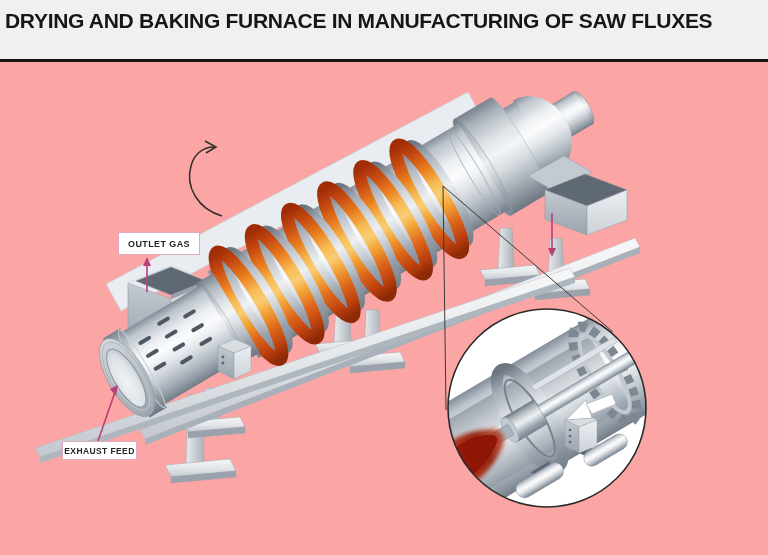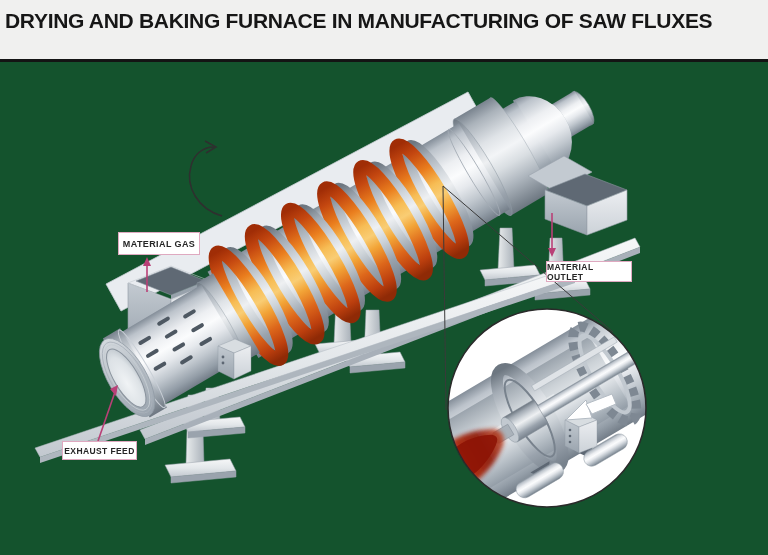--- a/index.html
+++ b/index.html
@@ -1,16 +1,16 @@
 <!DOCTYPE html>
 <html><head>
 <meta charset="utf-8">
 <style>
   html,body{margin:0;padding:0;background:#fff;}
-  .screen{position:relative;width:768px;height:555px;background:#14532d;overflow:hidden;
+  .screen{position:relative;width:768px;height:555px;background:#fca5a5;overflow:hidden;
           font-family:"Liberation Sans",sans-serif;}
   .page-header{position:absolute;top:0;left:0;width:768px;height:59px;background:#f0f0ef;
                border-bottom:3px solid #141414;z-index:3;}
   .page-title{display:block;padding:9px 0 0 5px;font-size:21px;font-weight:bold;
               letter-spacing:-0.3px;color:#161616;white-space:nowrap;}
   .art{position:absolute;top:0;left:0;z-index:1;}
   .anno{position:absolute;z-index:4;background:#ffffff;border:1px solid #dfa9c0;
         color:#262626;font-weight:bold;display:flex;align-items:center;justify-content:center;
         letter-spacing:0.4px;}
   .anno.exhaust{left:118px;top:232px;width:80px;height:21px;font-size:9px;}
@@ -311,17 +311,16 @@
         <line x1="552" y1="213" x2="552" y2="250"></line>
         <polygon points="552,257 548,248 556,248" stroke="none"></polygon>
       </g>
       <g>
         <line x1="98" y1="441" x2="115" y2="392"></line>
         <polygon points="118,385 110,389 116,396" stroke="none"></polygon>
       </g>
     </g>
   </svg>
 
-  <div class="anno exhaust">MATERIAL GAS</div>
-  <div class="anno outlet">MATERIAL OUTLET</div>
+  <div class="anno exhaust">OUTLET GAS</div>
   <div class="anno feed">EXHAUST FEED</div>
 
 </div>
 
 </body></html>

